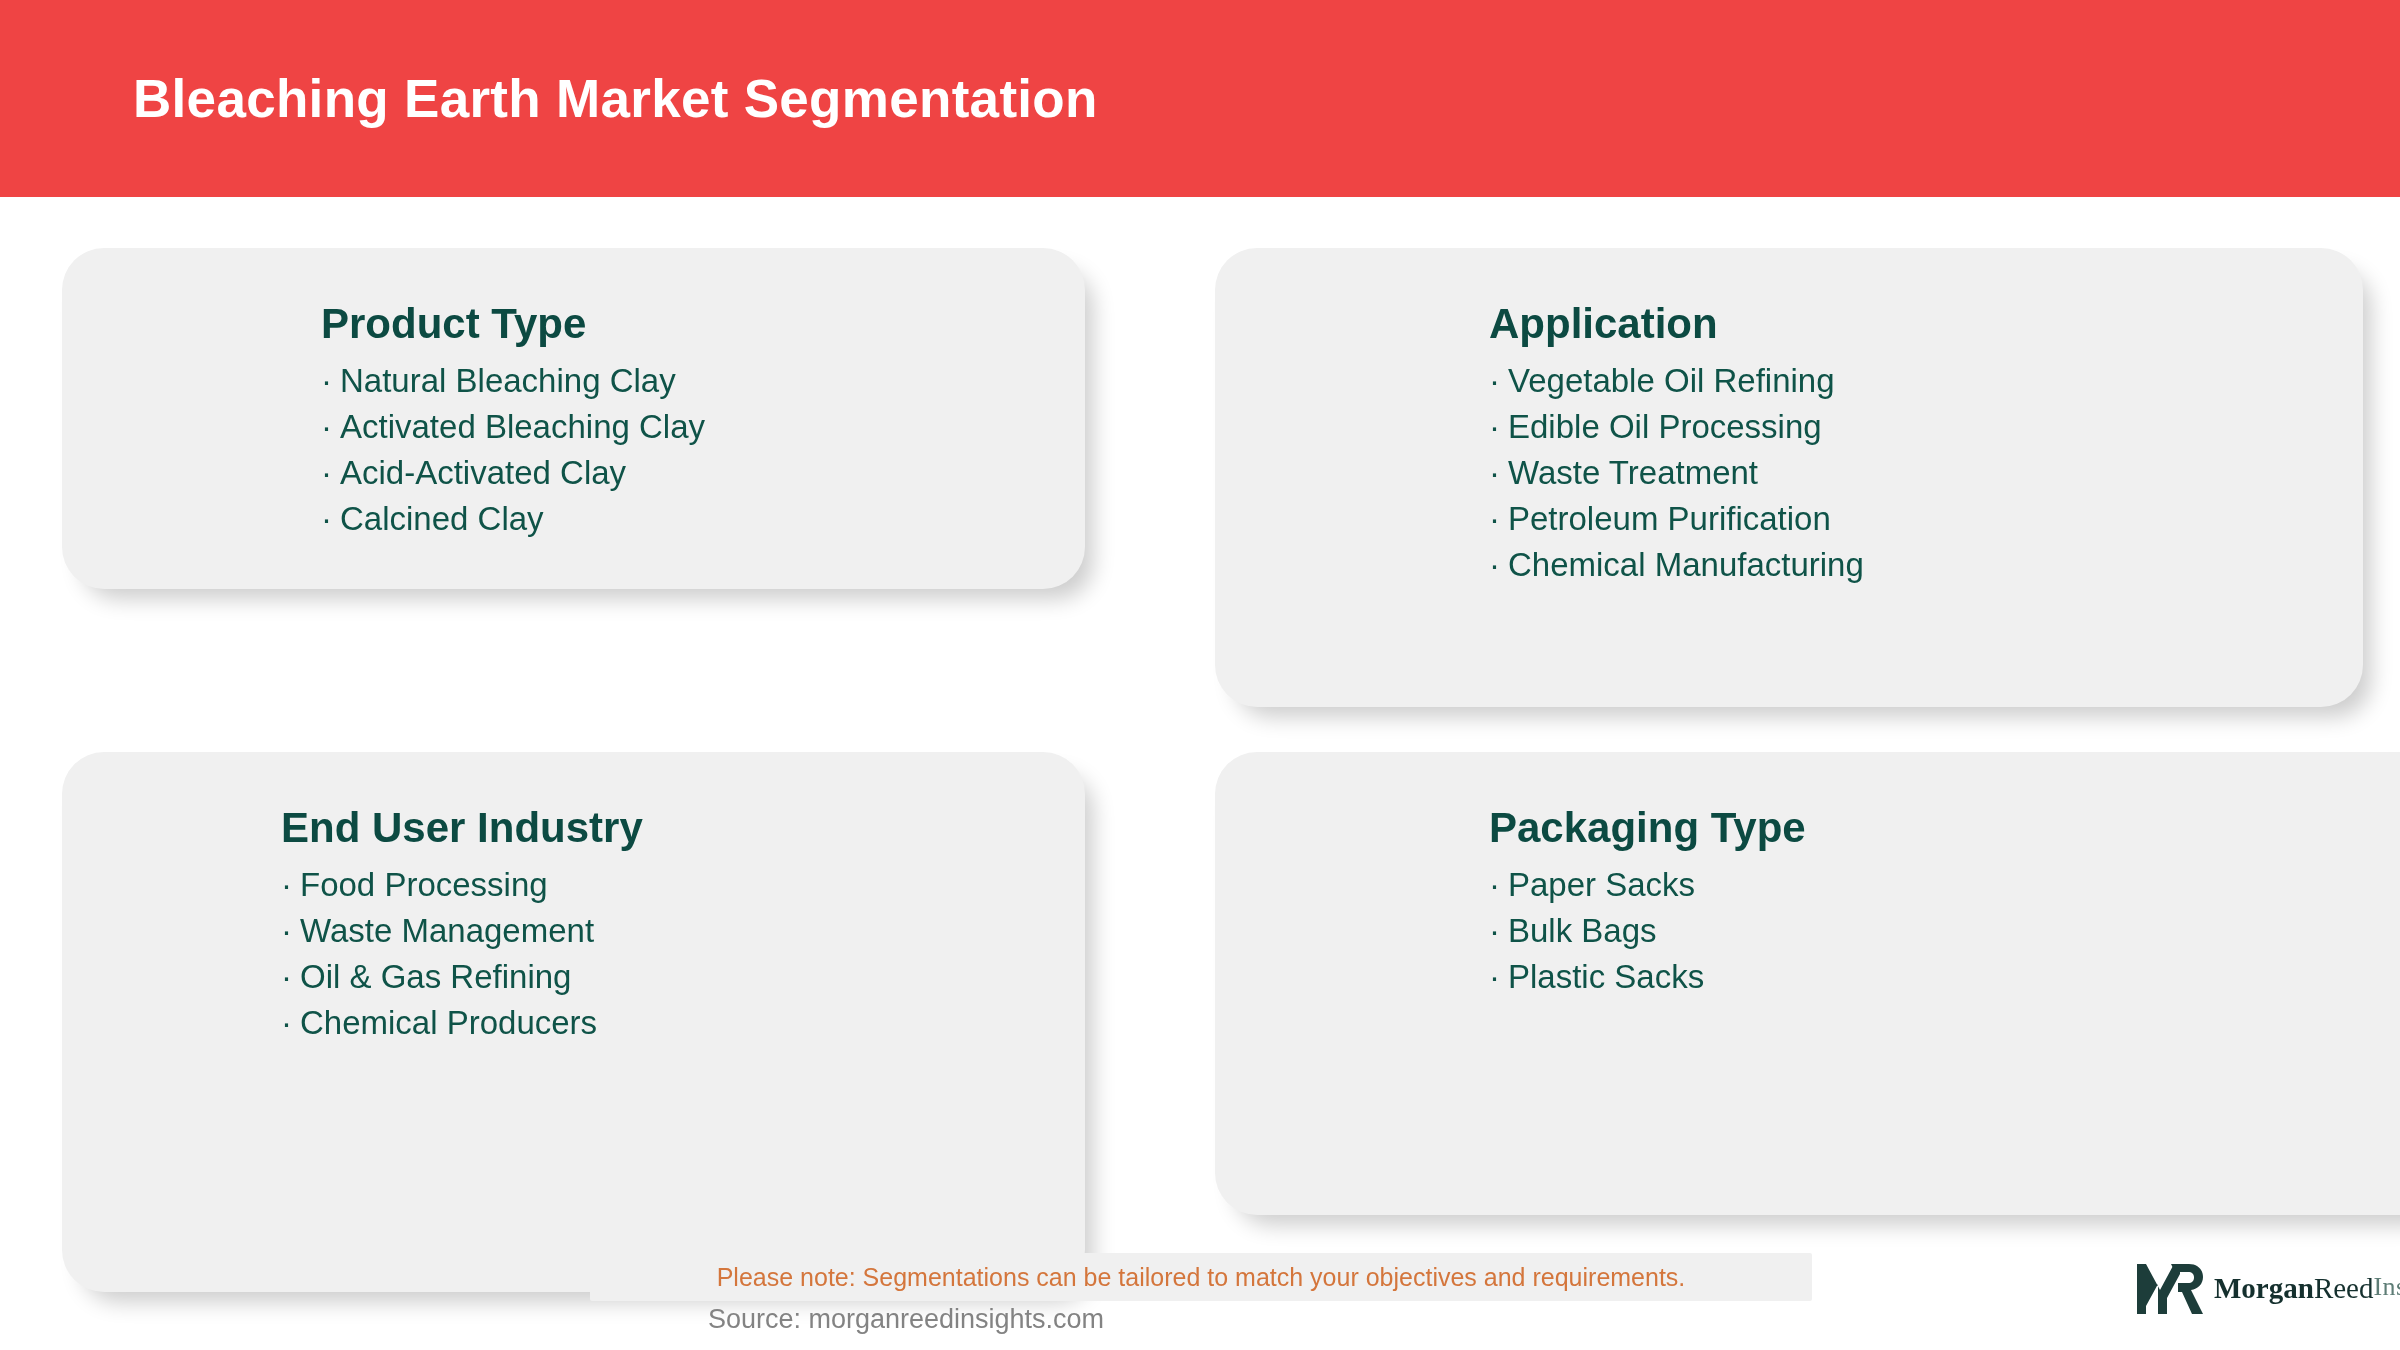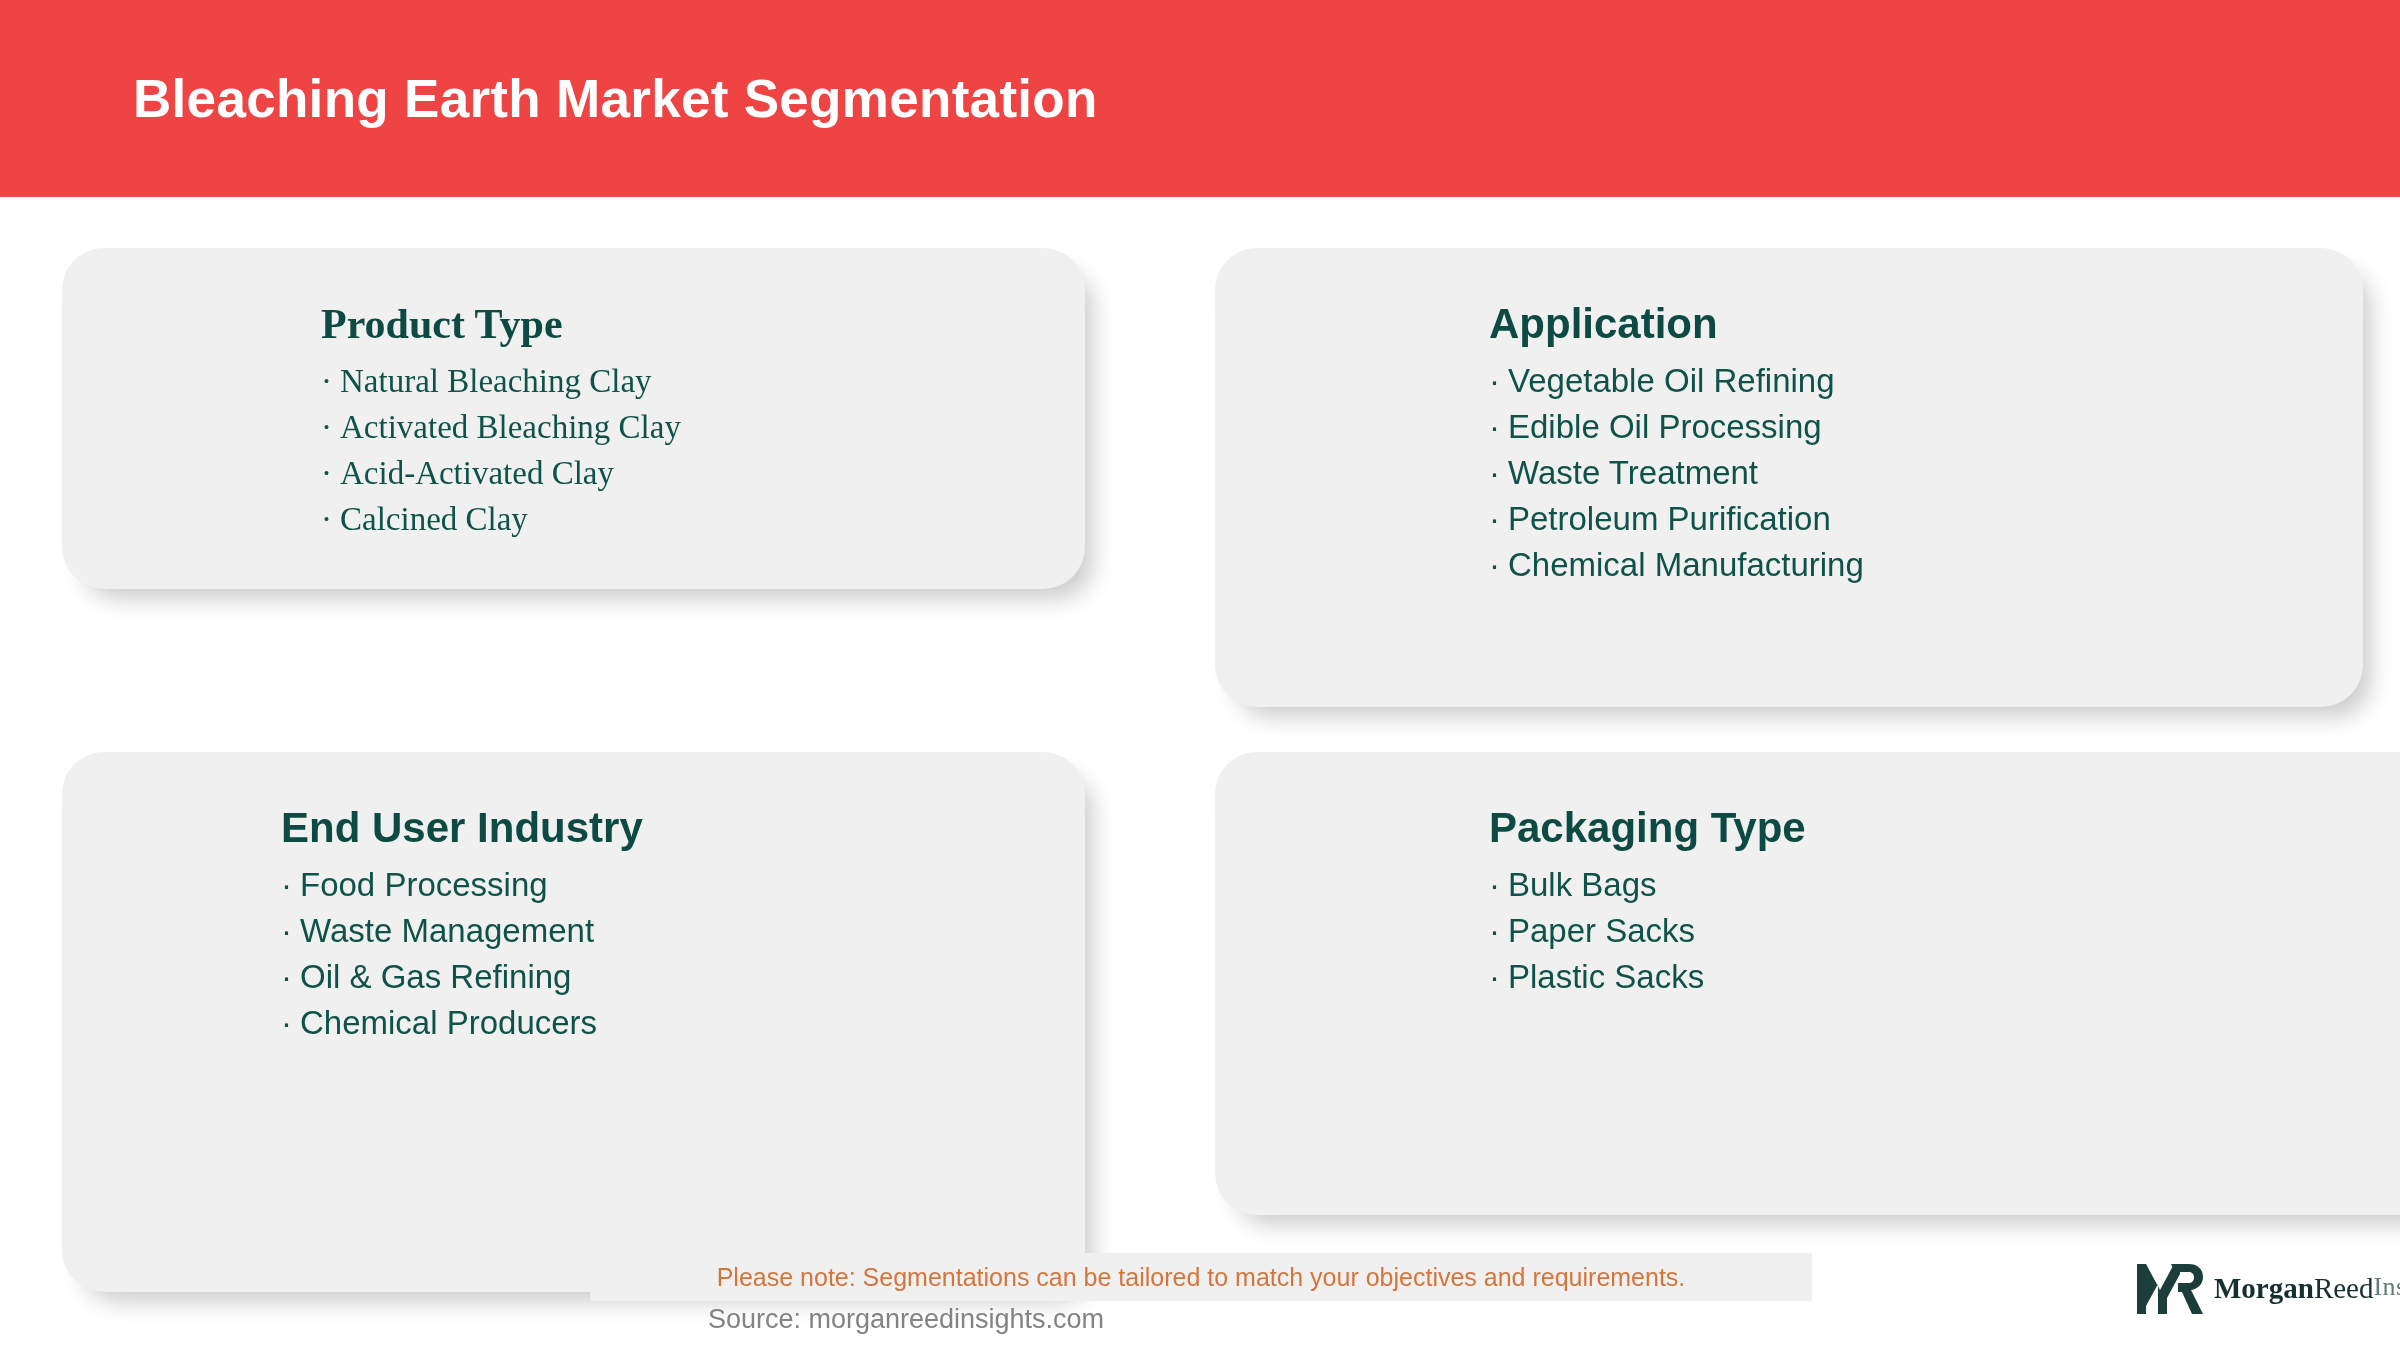--- a/index.html
+++ b/index.html
@@ -50,21 +50,21 @@
   }
 
   .card {
     position: absolute;
     background: #F0F0F0;
     border-radius: 42px;
     box-shadow: 14px 16px 22px -6px rgba(0,0,0,0.20);
     padding: 52px 58px 0 58px;
   }
 
-  .card-tl { left: 62px;   top: 76px;  width: 1023px; height: 341px; font-family: Liberation Serif, serif; }
+  .card-tl { left: 62px;   top: 76px;  width: 1023px; height: 341px; }
   .card-tr { left: 1215px; top: 76px;  width: 1148px; height: 459px; }
   .card-bl { left: 62px;   top: 580px; width: 1023px; height: 540px; padding-left: 18px; }
   .card-br { left: 1215px; top: 580px; width: 1225px; height: 463px; }
 
   
   .card-tl .card-inner,
   .card-bl .card-inner { padding-left: 201px; }
   .card-tr .card-inner,
   .card-br .card-inner { padding-left: 216px; }
 
@@ -194,22 +194,22 @@
           <li><span class="bullet-dot">·</span><span>Oil &amp; Gas Refining</span></li>
           <li><span class="bullet-dot">·</span><span>Chemical Producers</span></li>
         </ul>
       </div>
     </div>
 
     <div class="card card-br">
       <div class="card-inner">
         <div class="card-title">Packaging Type</div>
         <ul class="card-list">
+          <li><span class="bullet-dot">·</span><span>Paper Sacks</span></li>
           <li><span class="bullet-dot">·</span><span>Bulk Bags</span></li>
-          <li><span class="bullet-dot">·</span><span>Paper Sacks</span></li>
           <li><span class="bullet-dot">·</span><span>Plastic Sacks</span></li>
         </ul>
       </div>
     </div>
 
   </div>
 
   <div class="note-band">
     <span class="note-text">Please note: Segmentations can be tailored to match your objectives and requirements.</span>
   </div>

